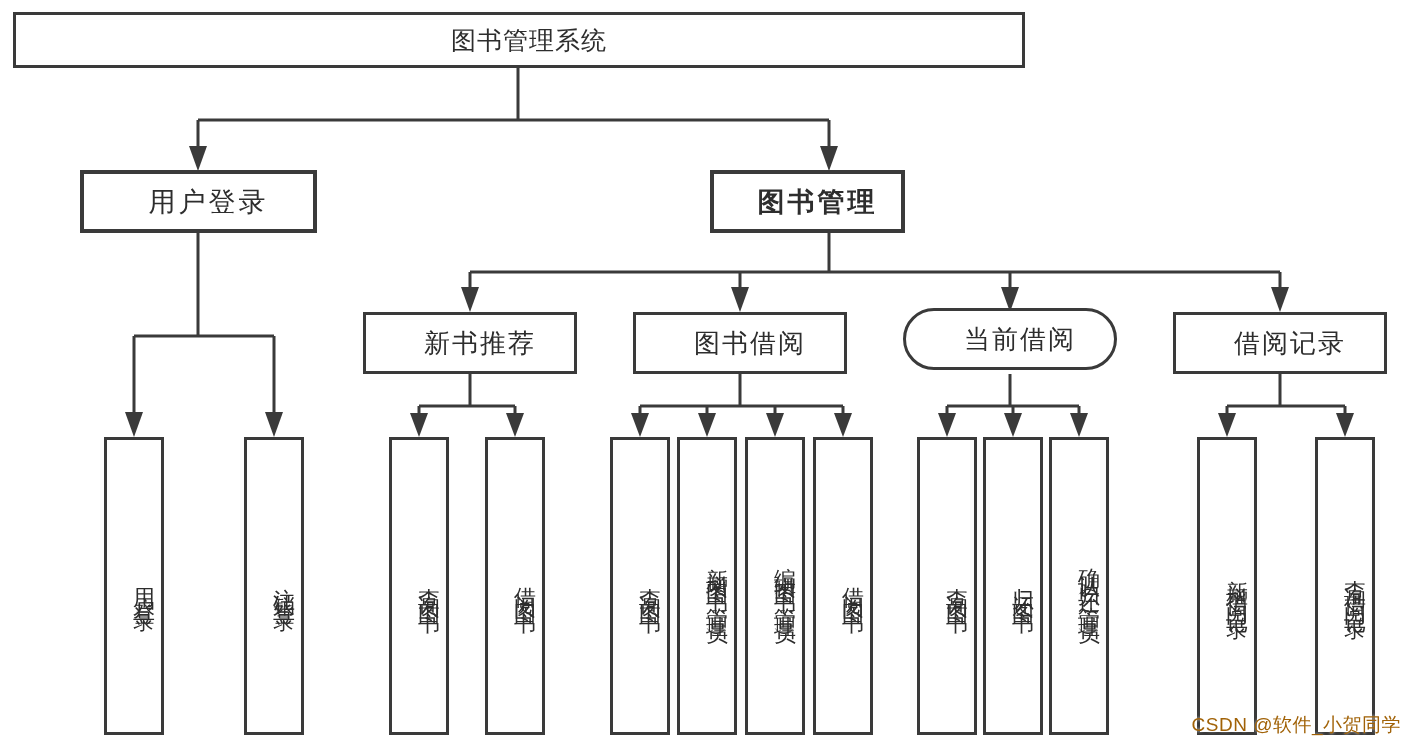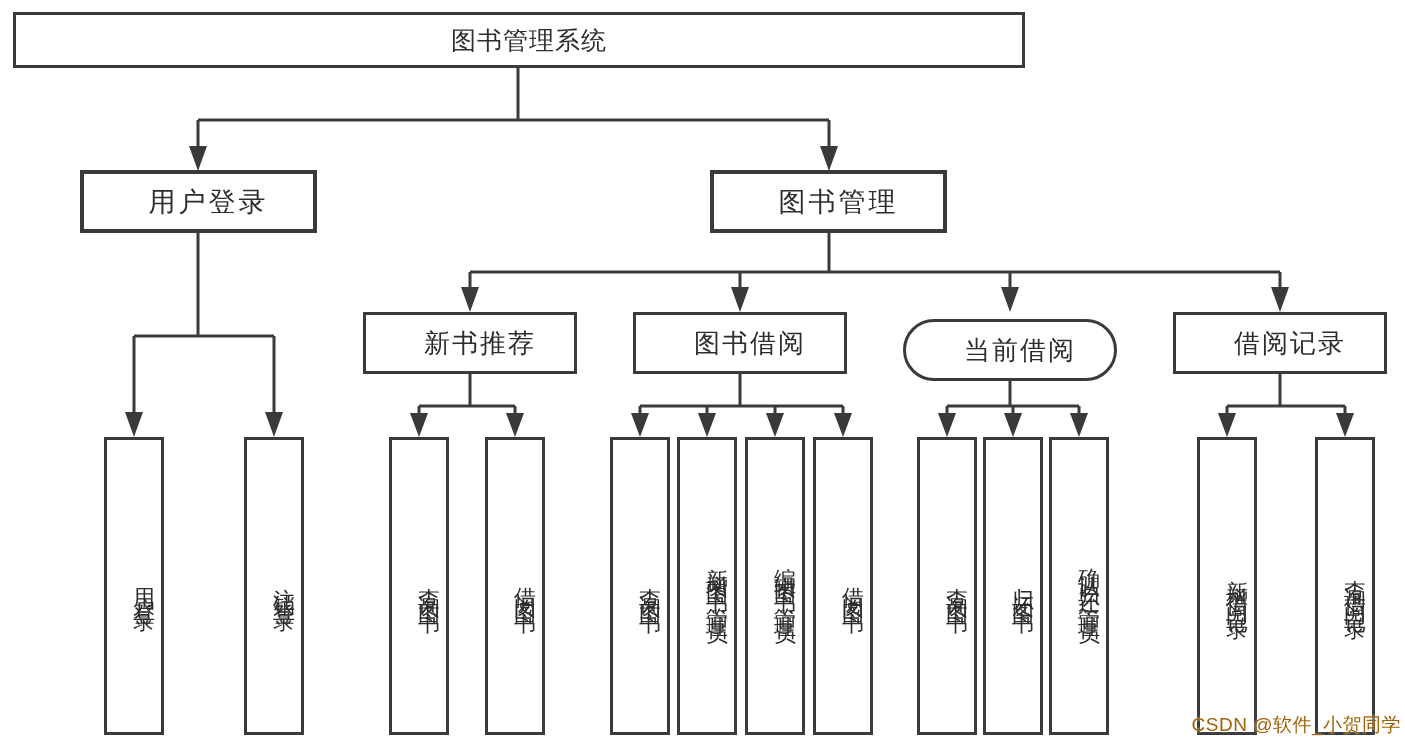--- a/index.html
+++ b/index.html
@@ -119,31 +119,31 @@
     </g>
   </svg>
 
   <div class="box root-box" style="left:13px; top:12px; width:1012px; height:56px;">
     <span>图书管理系统</span>
   </div>
 
   <div class="box lvl2-box" style="left:80px; top:170px; width:237px; height:63px;">
     <span>用户登录</span>
   </div>
-  <div class="box lvl2-box" style="left:710px; top:170px; width:237px; height:63px;">
+  <div class="box lvl2-box" style="left:710px; top:170px; width:195px; height:63px;font-weight:bold;">
     <span>图书管理</span>
   </div>
 
   <div class="box lvl3-box" style="left:633px; top:312px; width:214px; height:62px;">
     <span>图书借阅</span>
   </div>
   <div class="box lvl3-box" style="left:363px; top:312px; width:214px; height:62px;">
     <span>新书推荐</span>
   </div>
-  <div class="box lvl3-box" style="left:903px; top:319px; width:214px; height:62px;border-radius:31px;">
+  <div class="box lvl3-box" style="left:903px; top:308px; width:214px; height:62px;border-radius:31px;">
     <span>当前借阅</span>
   </div>
   <div class="box lvl3-box" style="left:1173px; top:312px; width:214px; height:62px;">
     <span>借阅记录</span>
   </div>
 
   <div class="box leaf-box" style="left:104px; top:437px; width:60px; height:298px;">
     <span>用户登录</span>
   </div>
   <div class="box leaf-box" style="left:244px; top:437px; width:60px; height:298px;">

